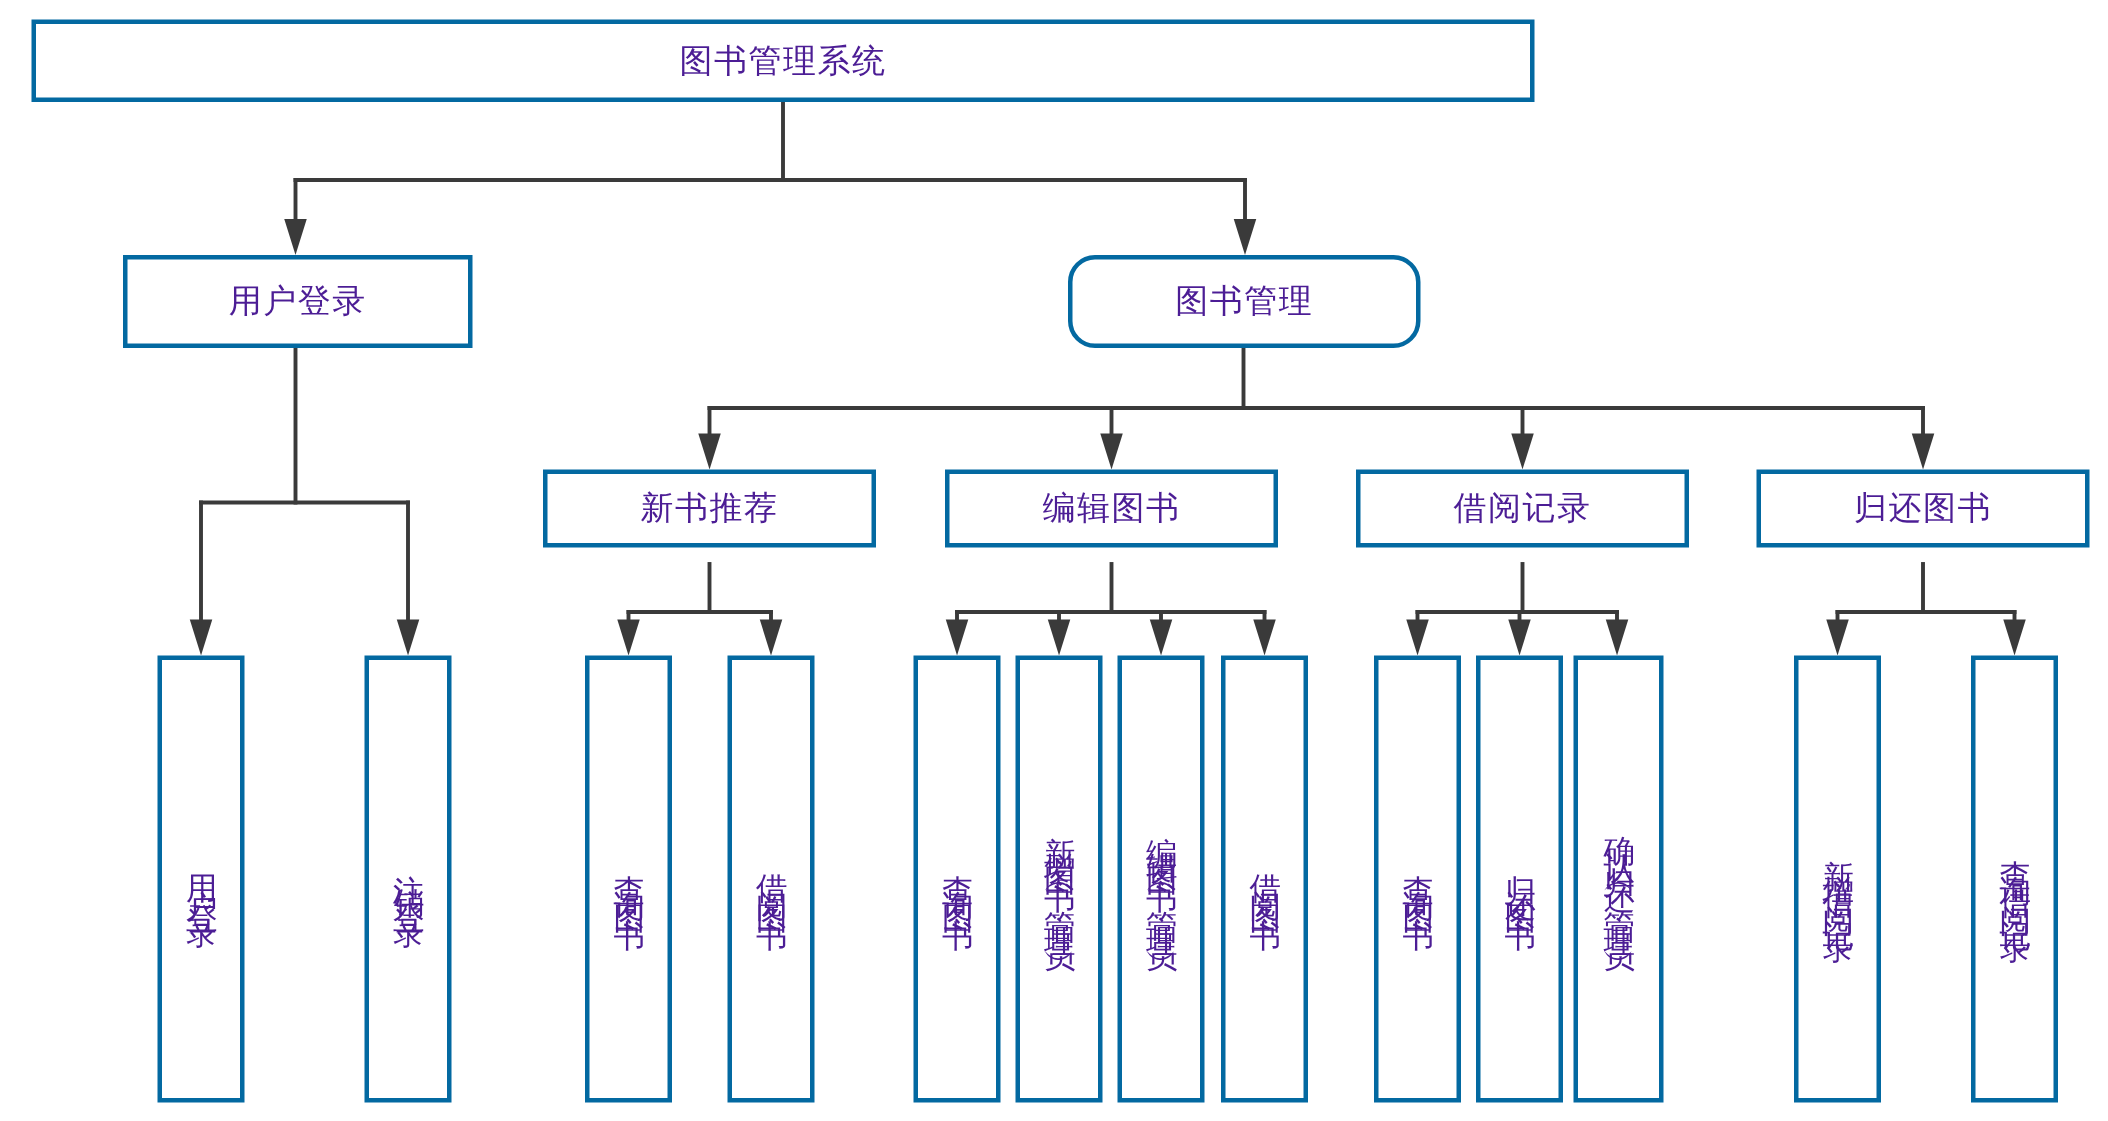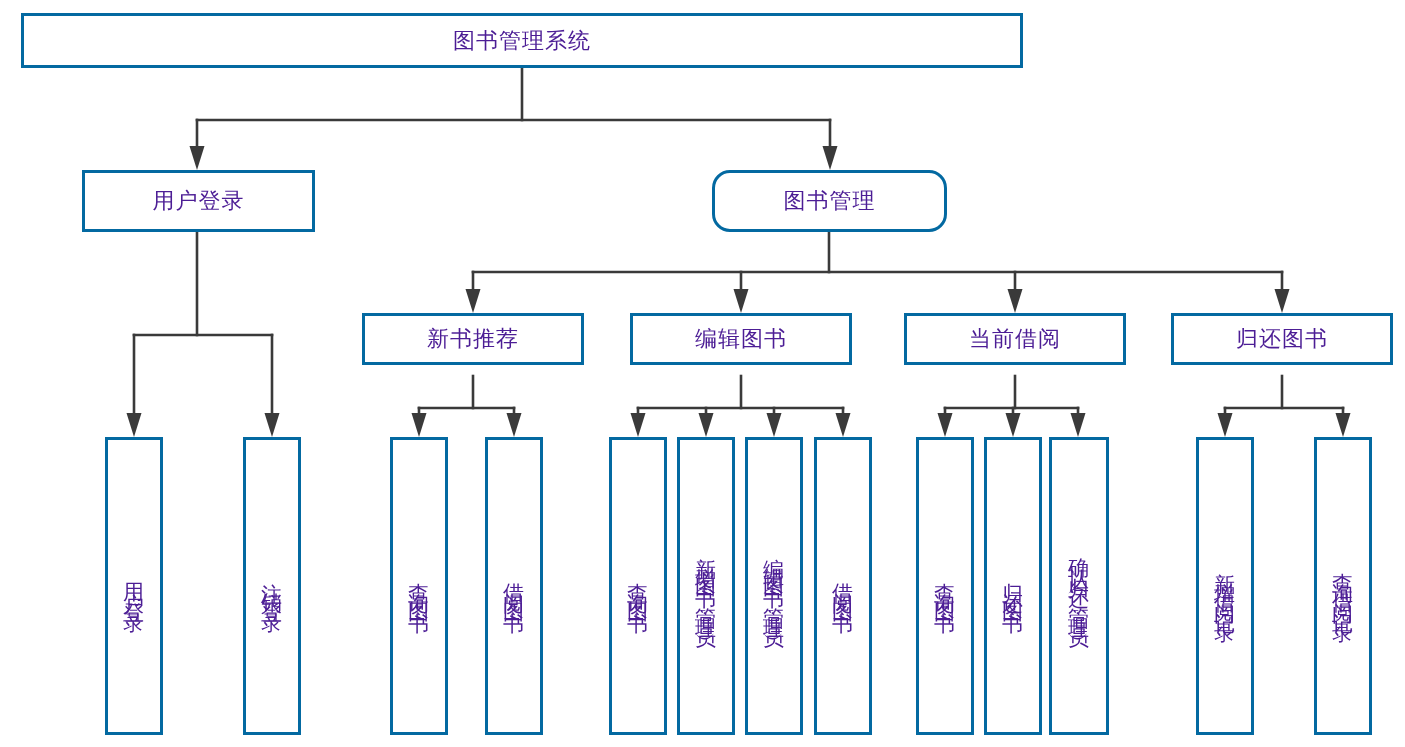--- a/index.html
+++ b/index.html
@@ -140,21 +140,21 @@
     <polygon points="1335.5,413 1350.5,413 1343,437" fill="#3a3a3a" stroke="none"></polygon>
   </svg>
 
   <div class="node h-node root">图书管理系统</div>
 
   <div class="node h-node user-login">用户登录</div>
   <div class="node h-node book-mgmt">图书管理</div>
 
   <div class="node h-node l3 new-book">新书推荐</div>
   <div class="node h-node l3 book-borrow">编辑图书</div>
-  <div class="node h-node l3 cur-borrow">当前借阅</div>
+  <div class="node h-node l3 cur-borrow">借阅记录</div>
   <div class="node h-node l3 borrow-rec">归还图书</div>
 
   <div class="node leaf lf lf-ul">用户登录</div>
   <div class="node leaf lf lf-lo">注销登录</div>
 
   <div class="node leaf lf lf-nq">查询图书</div>
   <div class="node leaf lf lf-nb">借阅图书</div>
 
   <div class="node leaf lf lf-bq">查询图书</div>
   <div class="node leaf lf lf-ba">新增图书（管理员）</div>

